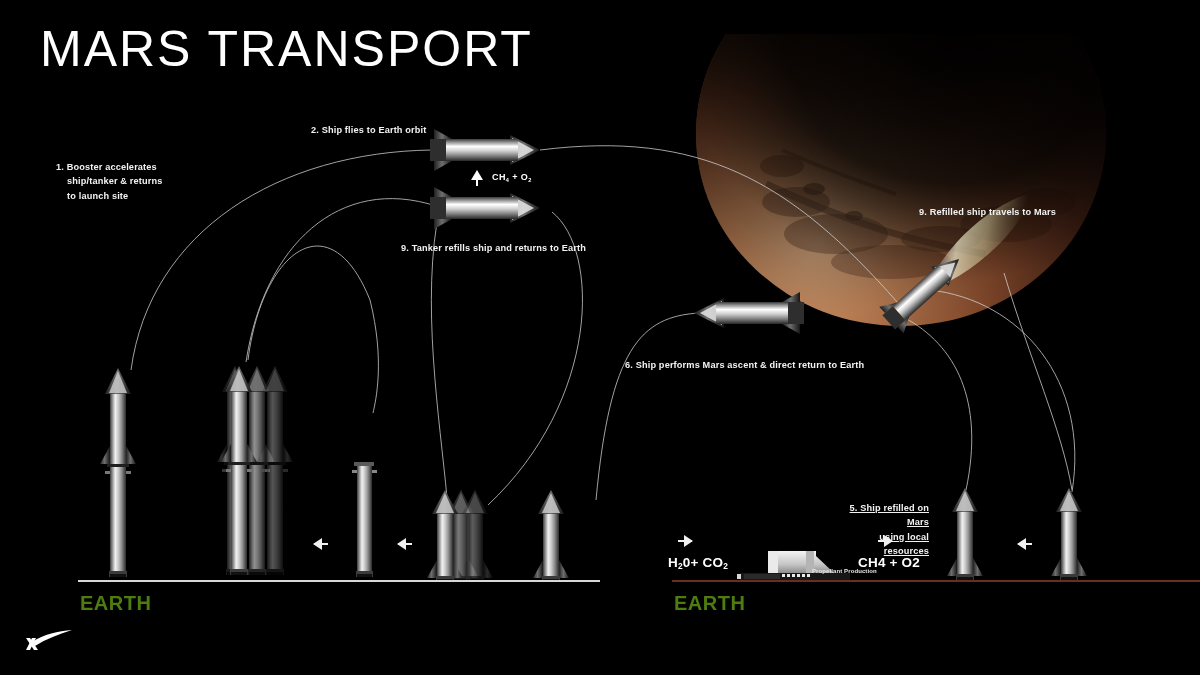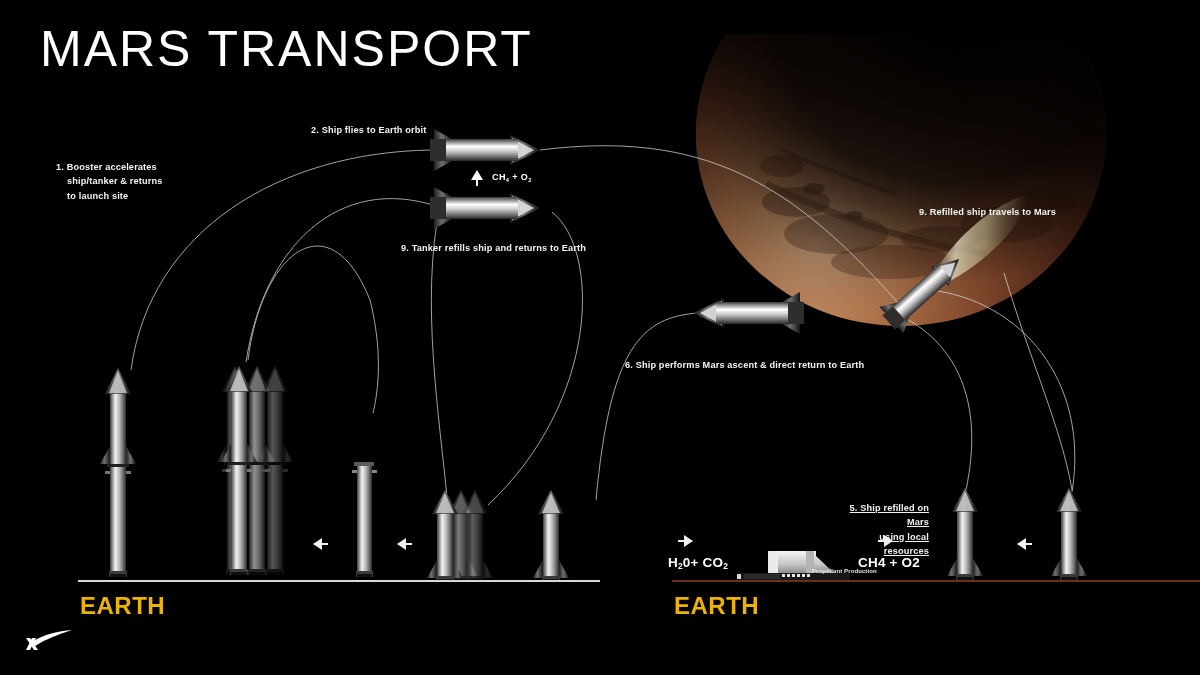--- a/index.html
+++ b/index.html
@@ -49,24 +49,24 @@
   
   .ground {
     position: absolute;
     height: 2px;
   }
   #earth-ground { left: 78px;  top: 580px; width: 522px; background: #d8d8d8; }
   #mars-ground  { left: 672px; top: 580px; width: 528px; background: #6b2d22; }
 
   .planet-name {
     position: absolute;
-    font-size: 24px;
+    font-size: 20px;
     font-weight: bold;
     letter-spacing: .5px;
-    color: #eab308;
+    color: #4d7c0f;
   }
   #earth-name { left: 80px;  top: 592px; }
   #mars-name  { left: 674px; top: 592px; }
 
   
   #mars-planet {
     position: absolute;
     left: 686px;
     top: 34px;
     width: 460px;

